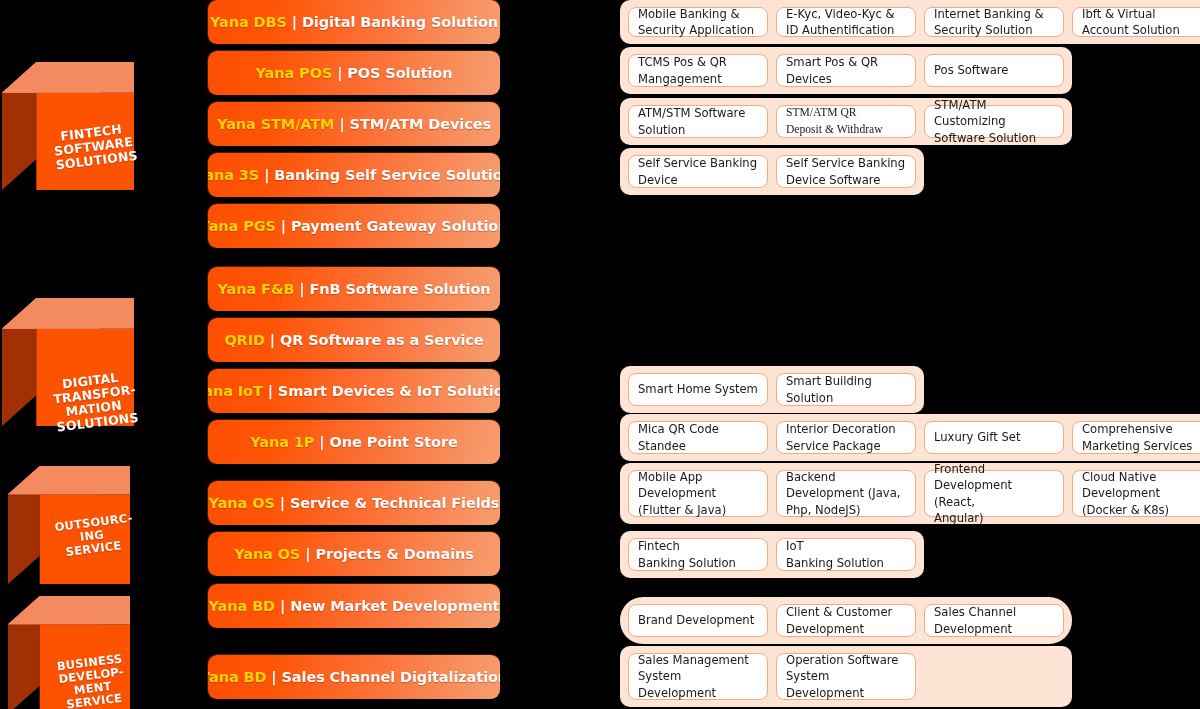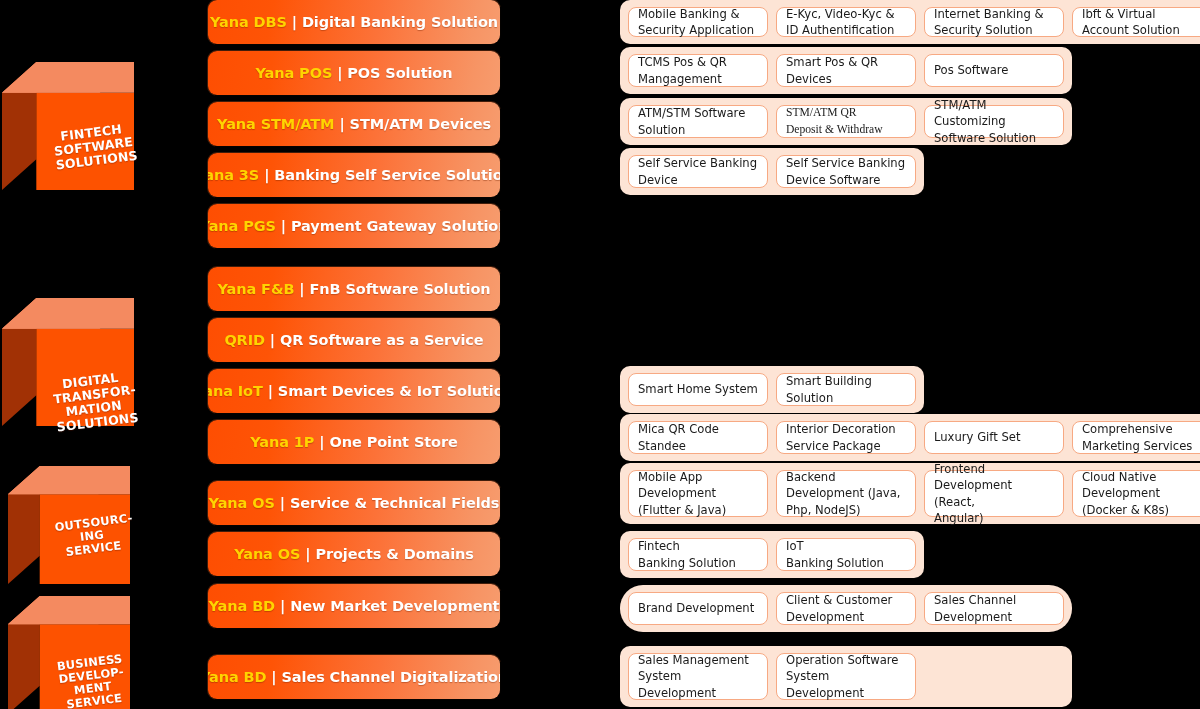--- a/index.html
+++ b/index.html
@@ -278,21 +278,21 @@
     <div class="trow" style="top: 531px; height: 47px; width: 304px;">
       <div class="tcard">
         <span style="white-space: pre-line;">Fintech
 Banking Solution</span>
       </div>
       <div class="tcard">
         <span style="white-space: pre-line;">IoT
 Banking Solution</span>
       </div>
     </div>
-    <div class="trow" style="top: 585px; height: 47px; width: 452px; border-radius: 23px;">
+    <div class="trow" style="top: 597px; height: 47px; width: 452px; border-radius: 23px;">
       <div class="tcard">
         <span style="white-space: pre-line;">Brand Development</span>
       </div>
       <div class="tcard">
         <span style="white-space: pre-line;">Client &amp; Customer
 Development</span>
       </div>
       <div class="tcard">
         <span style="white-space: pre-line;">Sales Channel
 Development</span>

